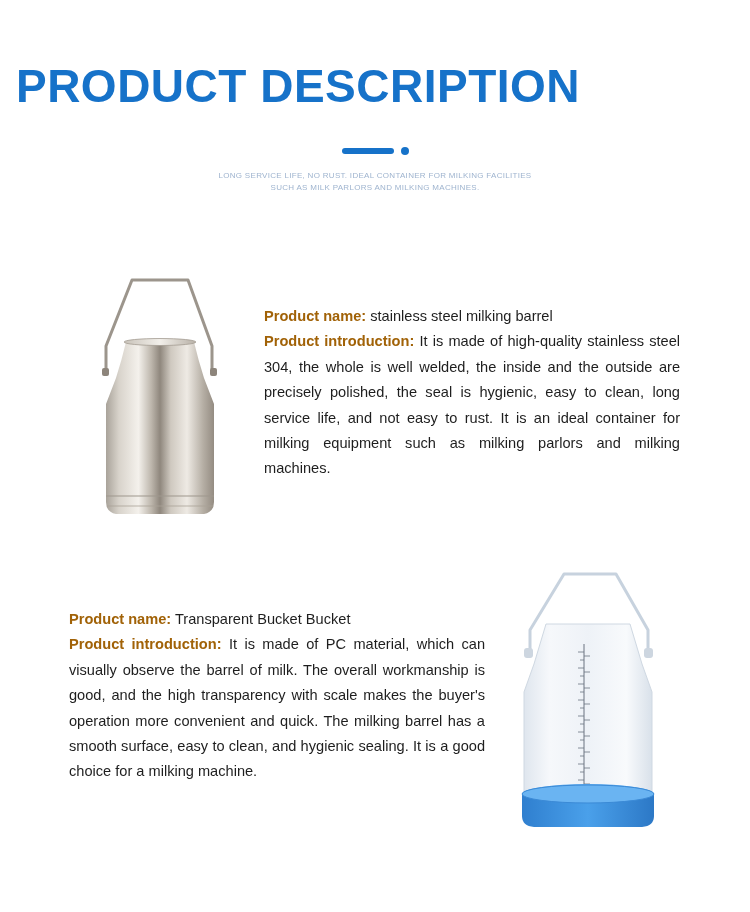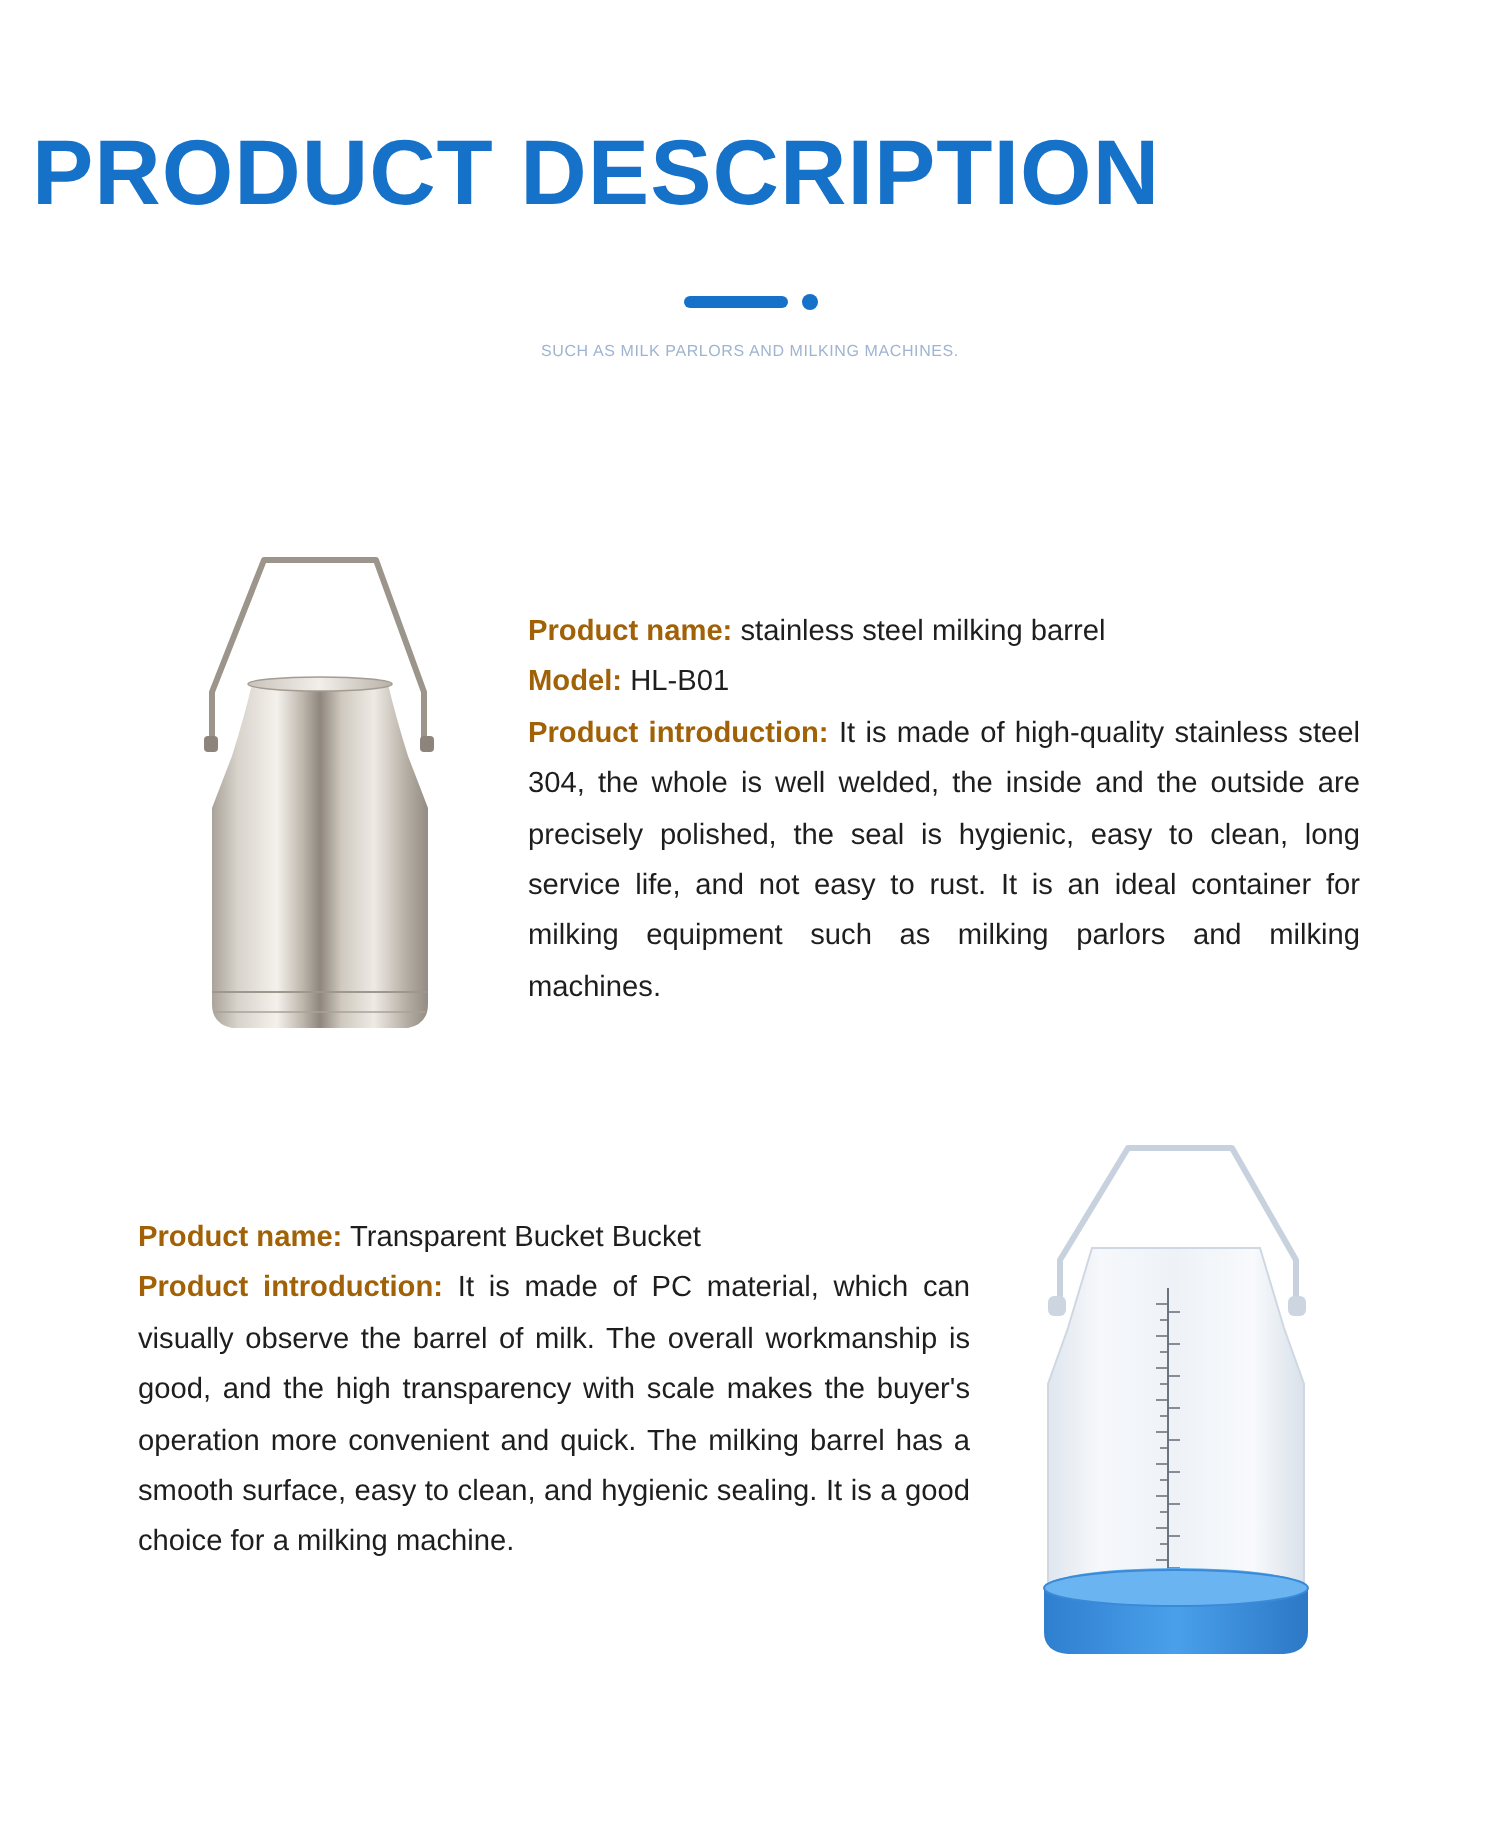--- a/index.html
+++ b/index.html
@@ -36,20 +36,21 @@
 <body>
 
 <div class="title">PRODUCT DESCRIPTION</div>
 
 <div class="sep">
   <div class="bar"></div>
   <div class="dot"></div>
 </div>
 
 <div class="subtitle">
+  <div>LONG SERVICE LIFE, NO RUST. IDEAL CONTAINER FOR MILKING FACILITIES</div>
   <div>SUCH AS MILK PARLORS AND MILKING MACHINES.</div>
 </div>
 
 <div class="img1">
   <svg width="140" height="250" viewBox="0 0 140 250">
     <defs>
       <linearGradient id="steel" x1="0" x2="1" y1="0" y2="0">
         <stop offset="0" stop-color="#a9a39a"></stop>
         <stop offset="0.12" stop-color="#d8d3cb"></stop>
         <stop offset="0.3" stop-color="#f4f1ec"></stop>
@@ -78,24 +79,20 @@
 
     <rect x="12" y="94" width="7" height="8" rx="2" fill="#8d857b"></rect>
     <rect x="120" y="94" width="7" height="8" rx="2" fill="#8d857b"></rect>
   </svg>
 </div>
 
 <div class="desc desc1">
   <p>
     <b>Product name:</b>
     <span>stainless steel milking barrel</span>
-  </p>
-  <p>
-    <b>Model:</b>
-    <span>HL-B01</span>
   </p>
   <p>
     <b>Product introduction:</b>
     <span>It is made of high-quality stainless steel 304, the whole is well welded, the inside and the outside are precisely polished, the seal is hygienic, easy to clean, long service life, and not easy to rust. It is an ideal container for milking equipment such as milking parlors and milking machines.</span>
   </p>
 </div>
 
 <div class="desc desc2">
   <p>
     <b>Product name:</b>

